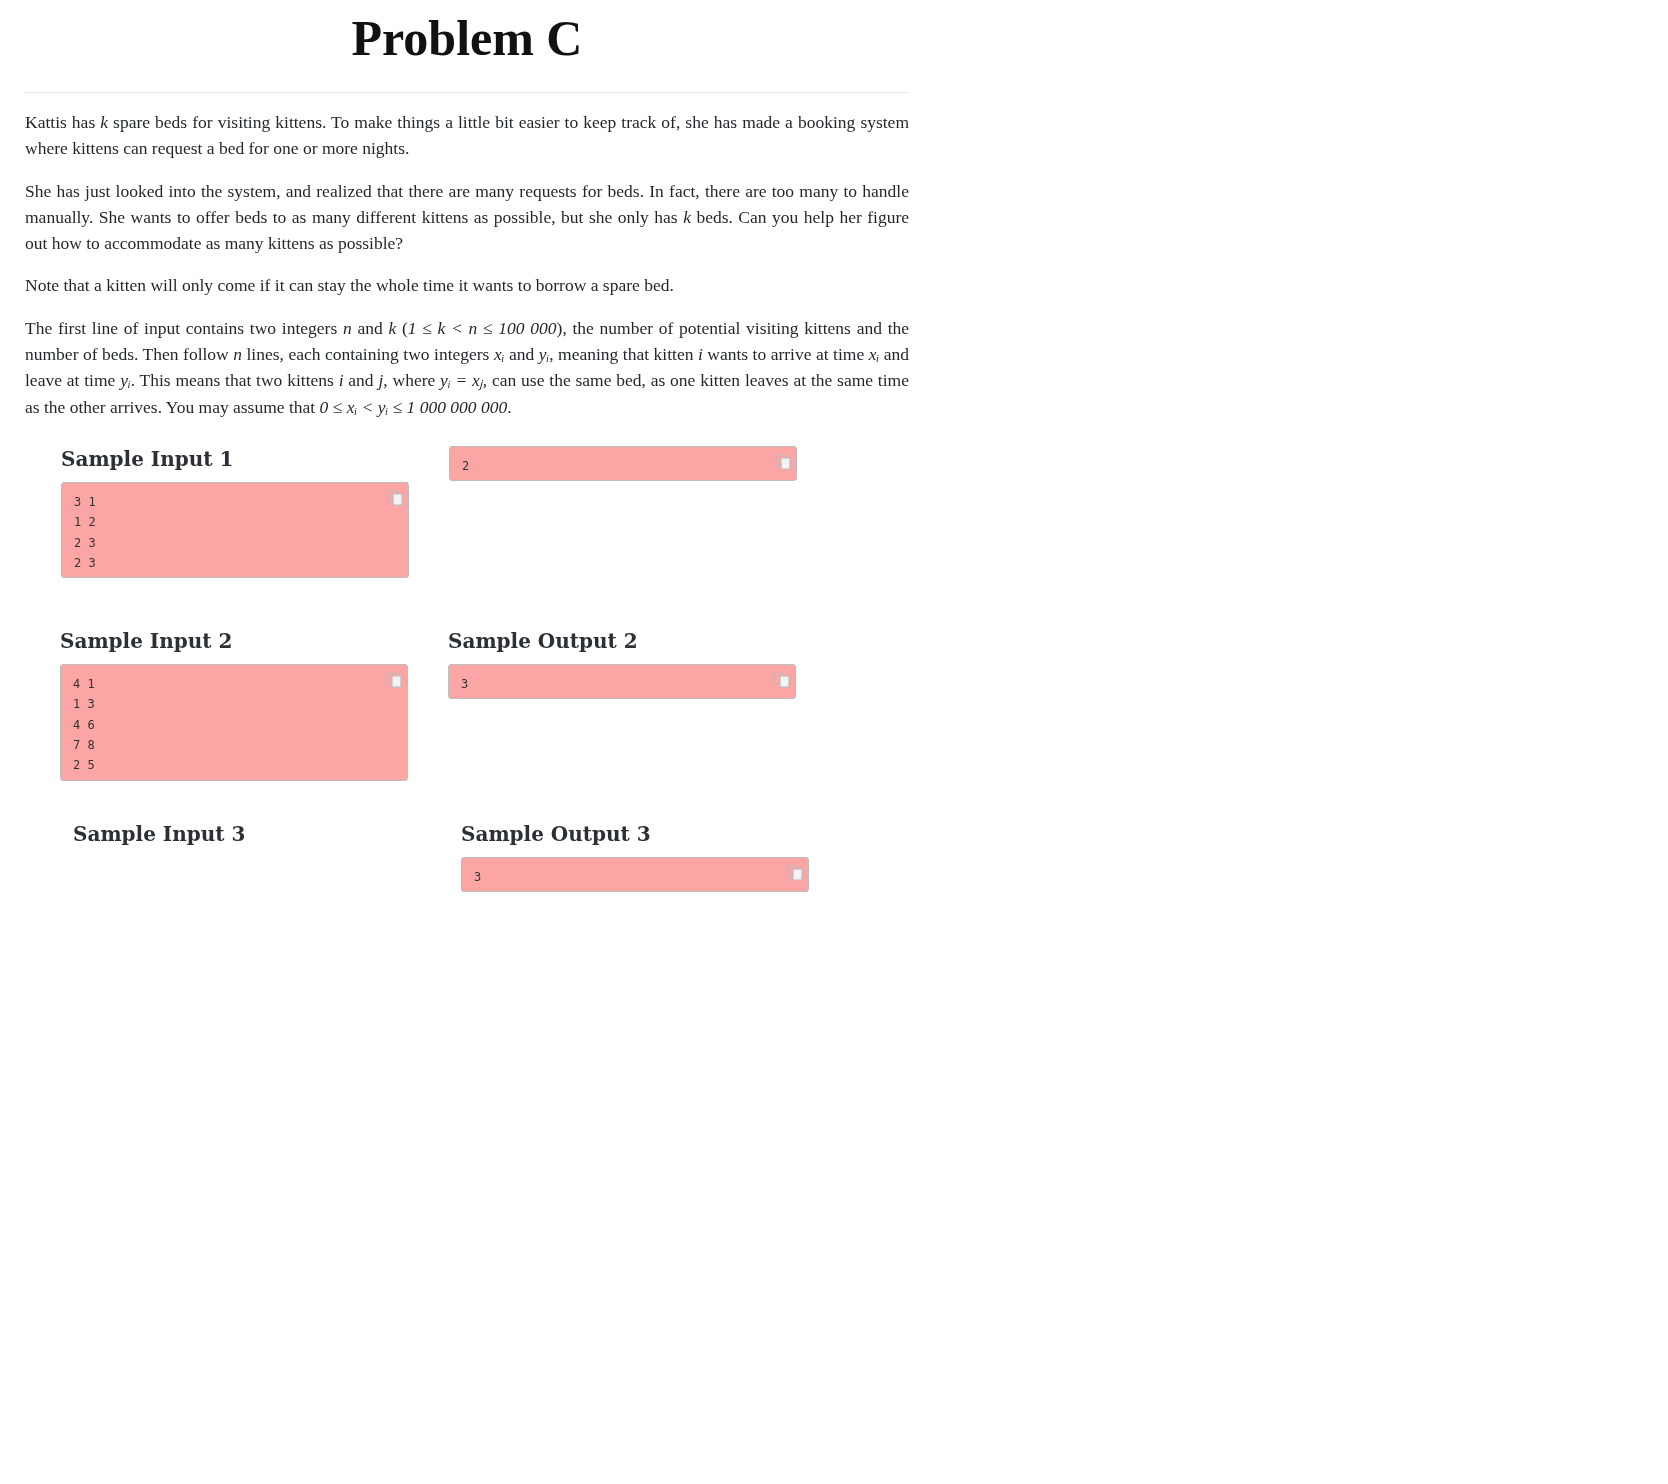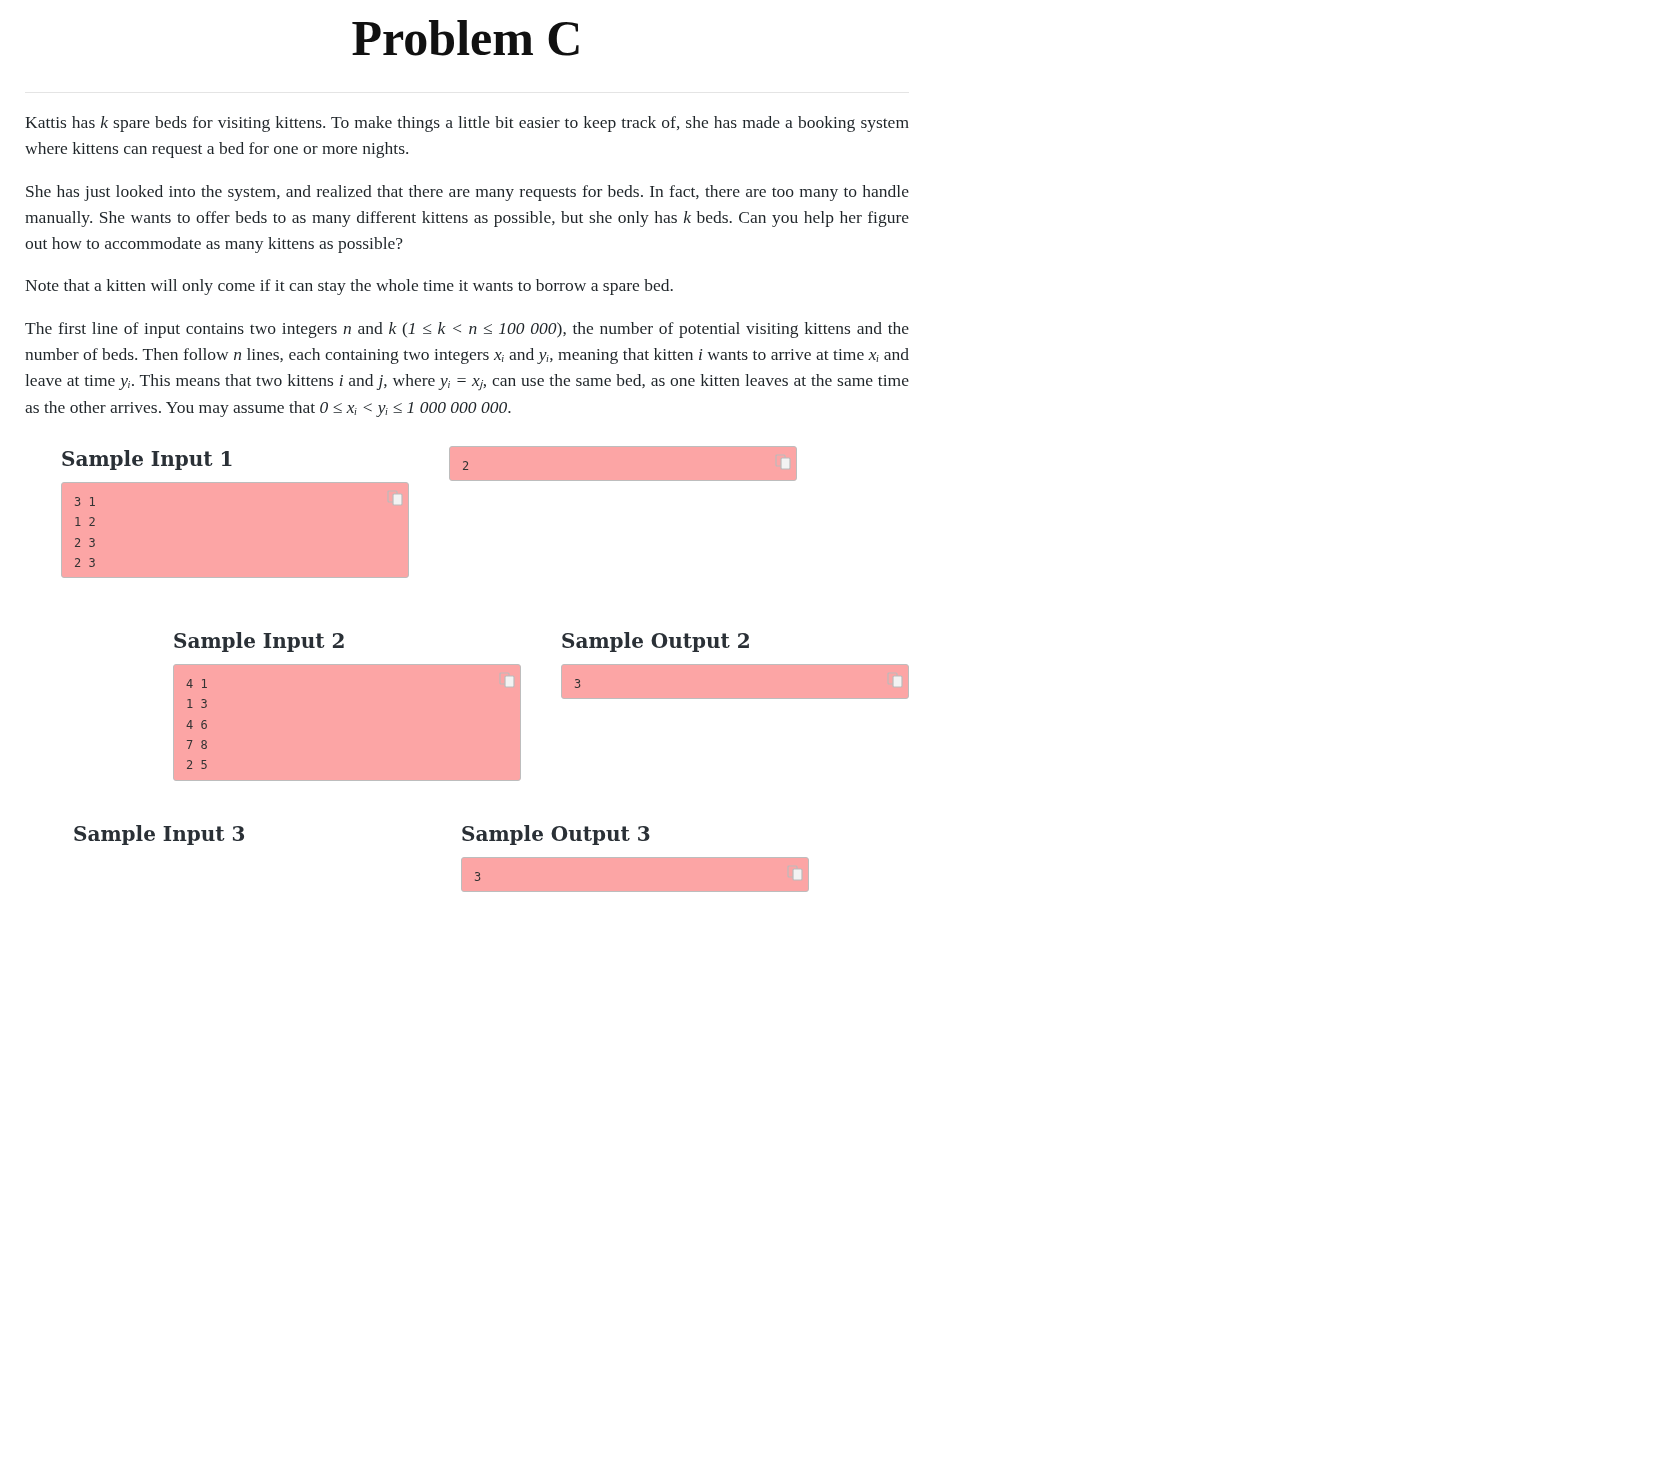--- a/index.html
+++ b/index.html
@@ -62,21 +62,21 @@
         <div class="sample-box">
           <div class="sample-line">2</div>
           <svg class="copy-icon" viewBox="0 0 18 18">
               <rect x="2" y="2" width="9" height="11" rx="1" fill="none" stroke="#bbb" stroke-width="1.2"></rect>
               <rect x="7" y="5" width="9" height="11" rx="1" fill="#f3f3f3" stroke="#bbb" stroke-width="1.2"></rect>
             </svg>
         </div>
       </div>
     </div>
 
-    <div class="sample-row" style="margin-bottom:40px;margin-left:3px;justify-content:flex-end;">
+    <div class="sample-row" style="margin-bottom:40px;margin-left:3px;">
       <div class="sample-col">
         <div class="sample-title">Sample Input 2</div>
         <div class="sample-box">
           <div class="sample-line">4 1</div>
           <div class="sample-line">1 3</div>
           <div class="sample-line">4 6</div>
           <div class="sample-line">7 8</div>
           <div class="sample-line">2 5</div>
           <svg class="copy-icon" viewBox="0 0 18 18">
               <rect x="2" y="2" width="9" height="11" rx="1" fill="none" stroke="#bbb" stroke-width="1.2"></rect>

